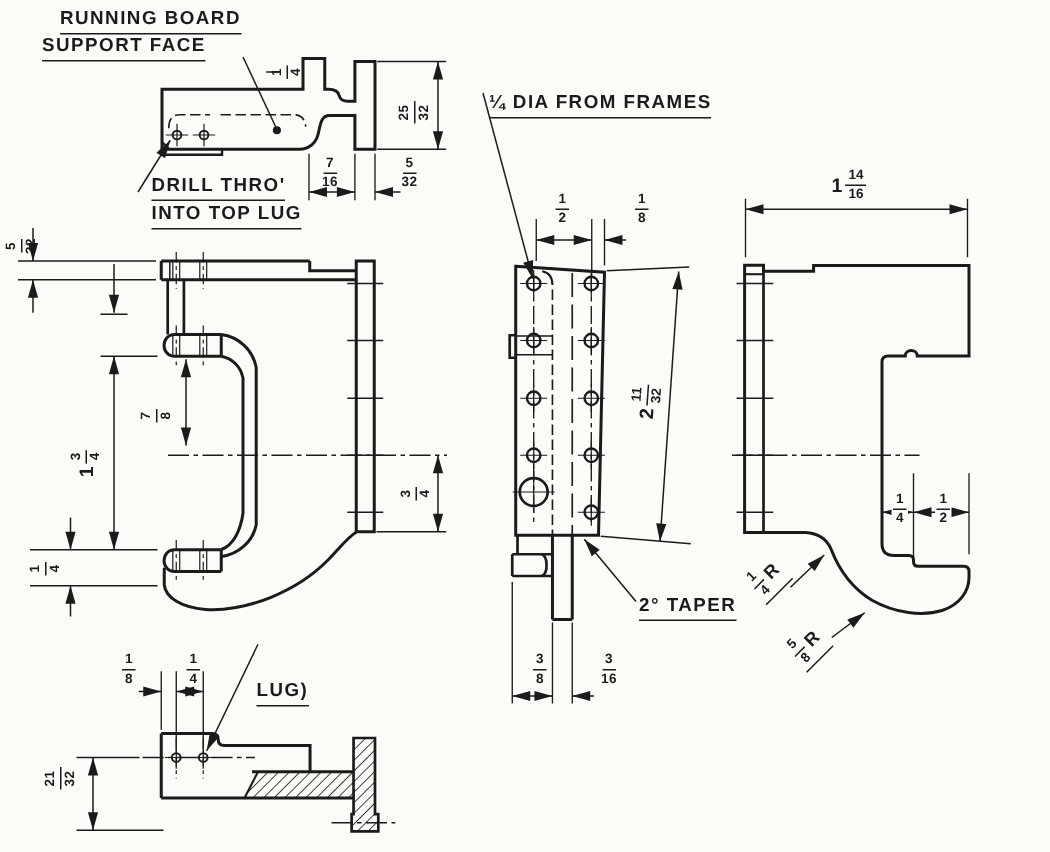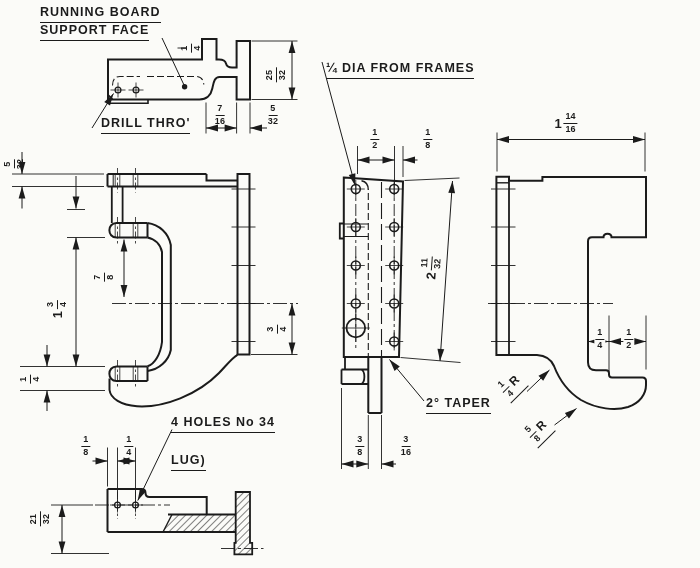--- a/index.html
+++ b/index.html
@@ -176,24 +176,24 @@
     <path d="M107.5,447.5 L107.5,486.5 M117.5,447.5 L117.5,499.5 M135.5,447.5 L135.5,499.5
              M51,505 L93,505 M51,553.5 L109,553.5" stroke-width="0.9"></path>
     <line x1="92.5" y1="461" x2="107.5" y2="461" stroke-width="1" marker-end="url(#mE)"></line>
     <line x1="117.5" y1="461" x2="135.5" y2="461" stroke-width="1" marker-start="url(#mS)" marker-end="url(#mE)"></line>
     <line x1="62" y1="505" x2="62" y2="553.5" stroke-width="1" marker-start="url(#mS)" marker-end="url(#mE)"></line>
     <line x1="172" y1="429.5" x2="137.8" y2="500.5" stroke-width="1" marker-end="url(#mE)"></line>
   </g>
 </svg>
 
 <div class="lbl" style="left:40px;top:6px">RUNNING BOARD</div>
-<div class="lbl" style="left:40px;top:24px">SUPPORT FACE</div>
+<div class="lbl" style="left:28px;top:24px">SUPPORT FACE</div>
 <div class="lbl" style="left:101px;top:117px">DRILL THRO'</div>
+<div class="lbl" style="left:101px;top:136px">INTO TOP LUG</div>
 <div class="lbl" style="left:326px;top:62px">¼ DIA FROM FRAMES</div>
-<div class="lbl" style="left:171px;top:416px">4 HOLES No 34</div>
 <div class="lbl" style="left:171px;top:454px">LUG)</div>
 <div class="lbl" style="left:426px;top:397px">2° TAPER</div>
 
 <div class="fr rot" style="left:191px;top:48px">
       <span class="n">1</span>
       <span class="d">4</span>
     </div>
 <div class="fr rot" style="left:276px;top:75px">
       <span class="n">25</span>
       <span class="d">32</span>

